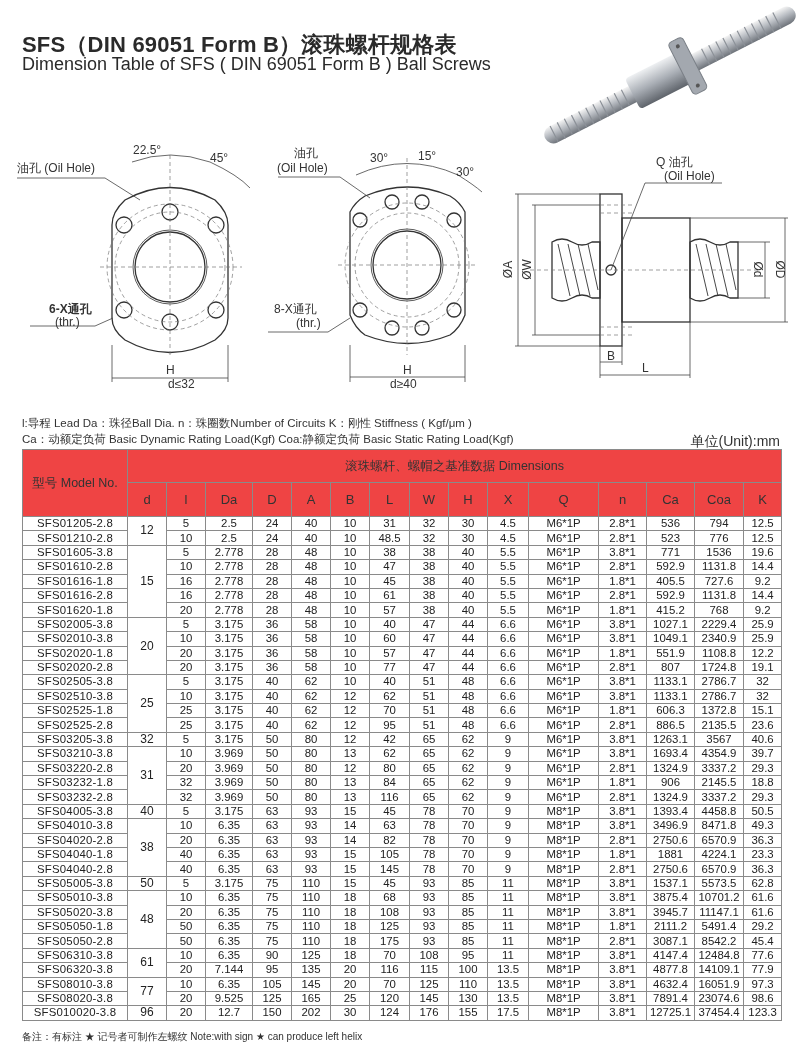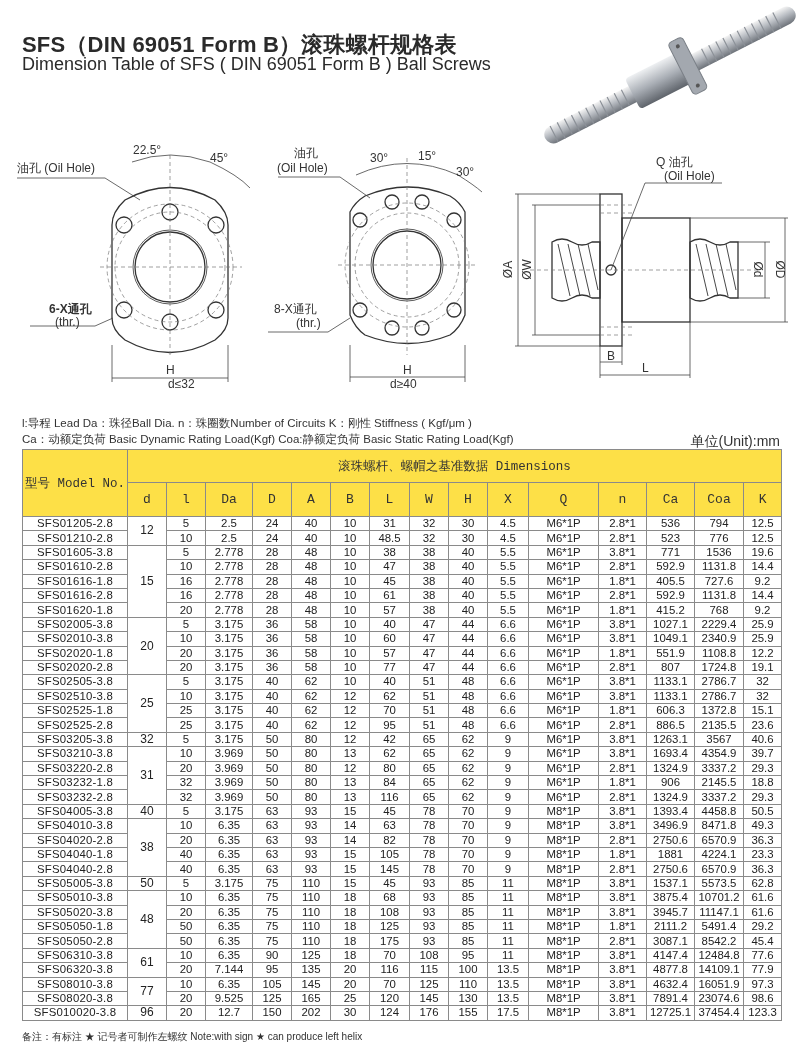--- a/index.html
+++ b/index.html
@@ -12,21 +12,21 @@
   .photo { position: absolute; left: 540px; top: 0; width: 260px; height: 150px; }
 
   .diagram { position: absolute; }
   .diag-label { position: absolute; font-size: 12px; color: #333; white-space: nowrap; line-height: 13px; }
 
   .legend { position: absolute; left: 22px; font-size: 11.5px; color: #333; white-space: nowrap; }
   .unit { position: absolute; right: 20px; top: 433px; font-size: 14px; color: #333; }
 
   table.spec { position: absolute; left: 22px; top: 449px; width: 759px; border-collapse: collapse; table-layout: fixed; font-size: 11.4px; }
   table.spec th, table.spec td { border: 1px solid #8a8a8a; text-align: center; vertical-align: middle; padding: 0; white-space: nowrap; overflow: hidden; }
-  table.spec th { background: #fde047; font-weight: normal; color: #333; font-size: 12.5px; font-family: Liberation Mono, monospace; }
+  table.spec th { background: #ef4444; font-weight: normal; color: #333; font-size: 12.5px; }
   table.spec thead tr.r1 th { height: 33px; }
   table.spec thead tr.r2 th { height: 34px; font-size: 13px; }
   table.spec tbody td { height: 14.4px; line-height: 13px; color: #222; }
   table.spec td.model { text-align: center; letter-spacing: 0.2px; }
   table.spec td.dcell { font-size: 12px; }
 
   .note { position: absolute; left: 22px; top: 1030px; font-size: 10px; color: #333; white-space: nowrap; }
 </style>
 </head>
 <body>

